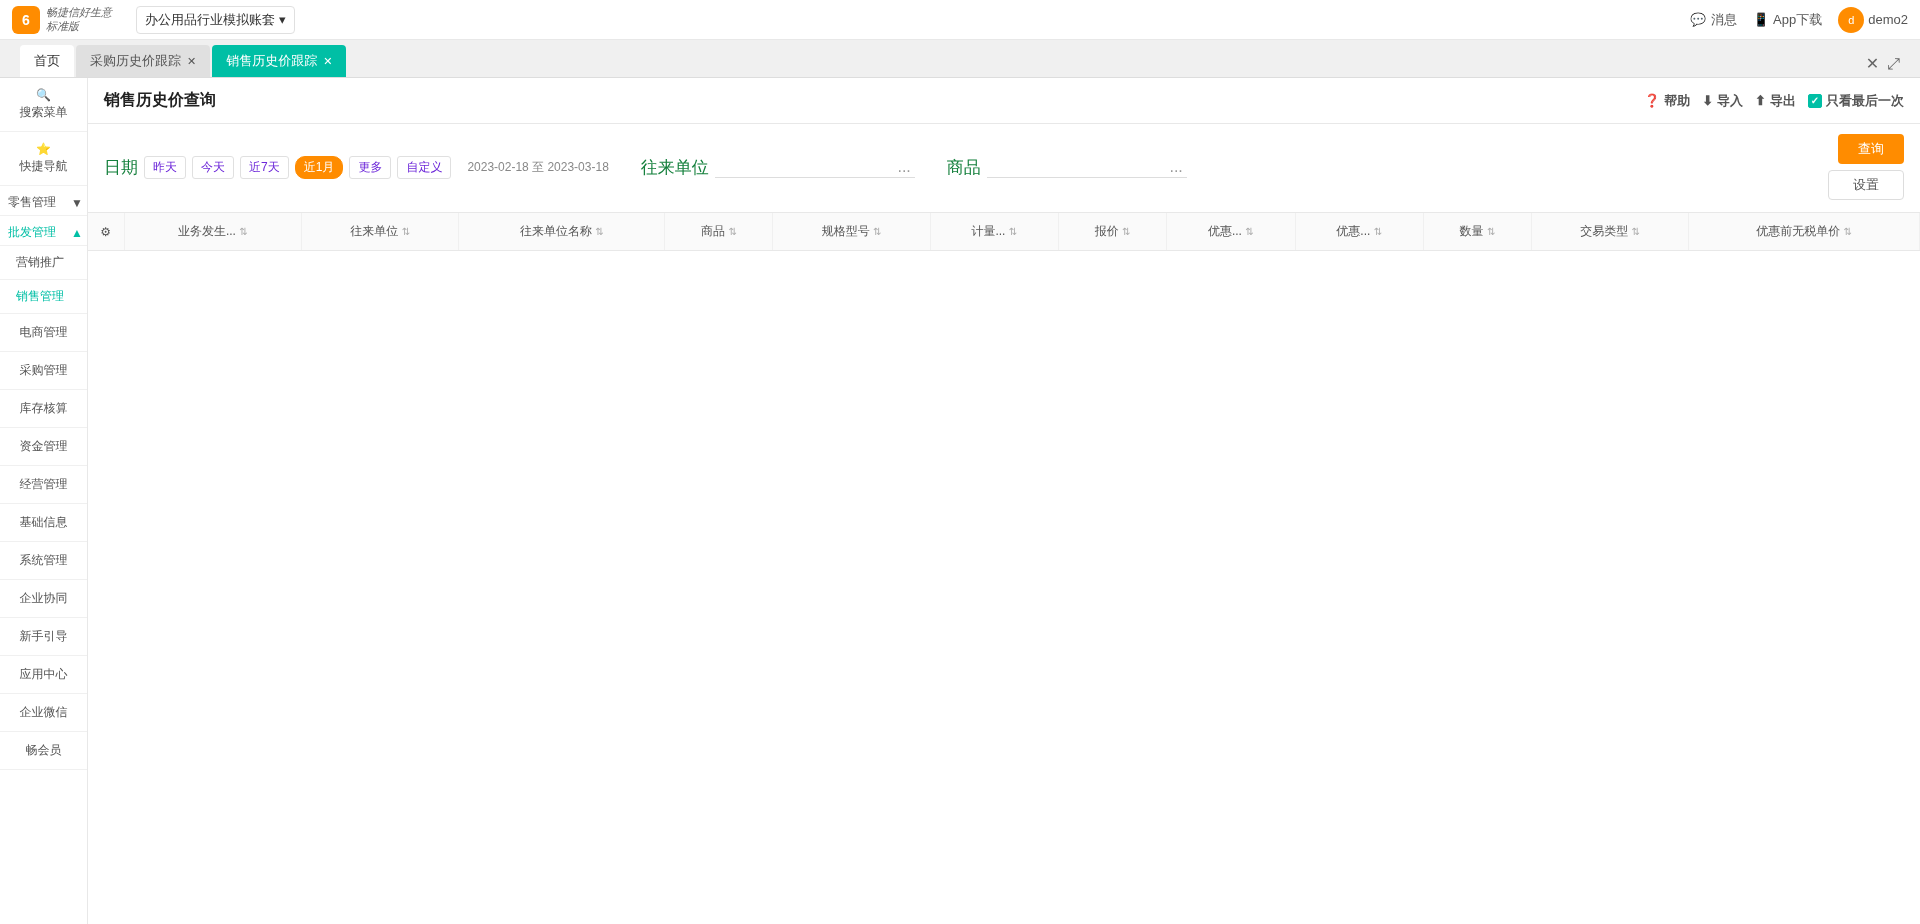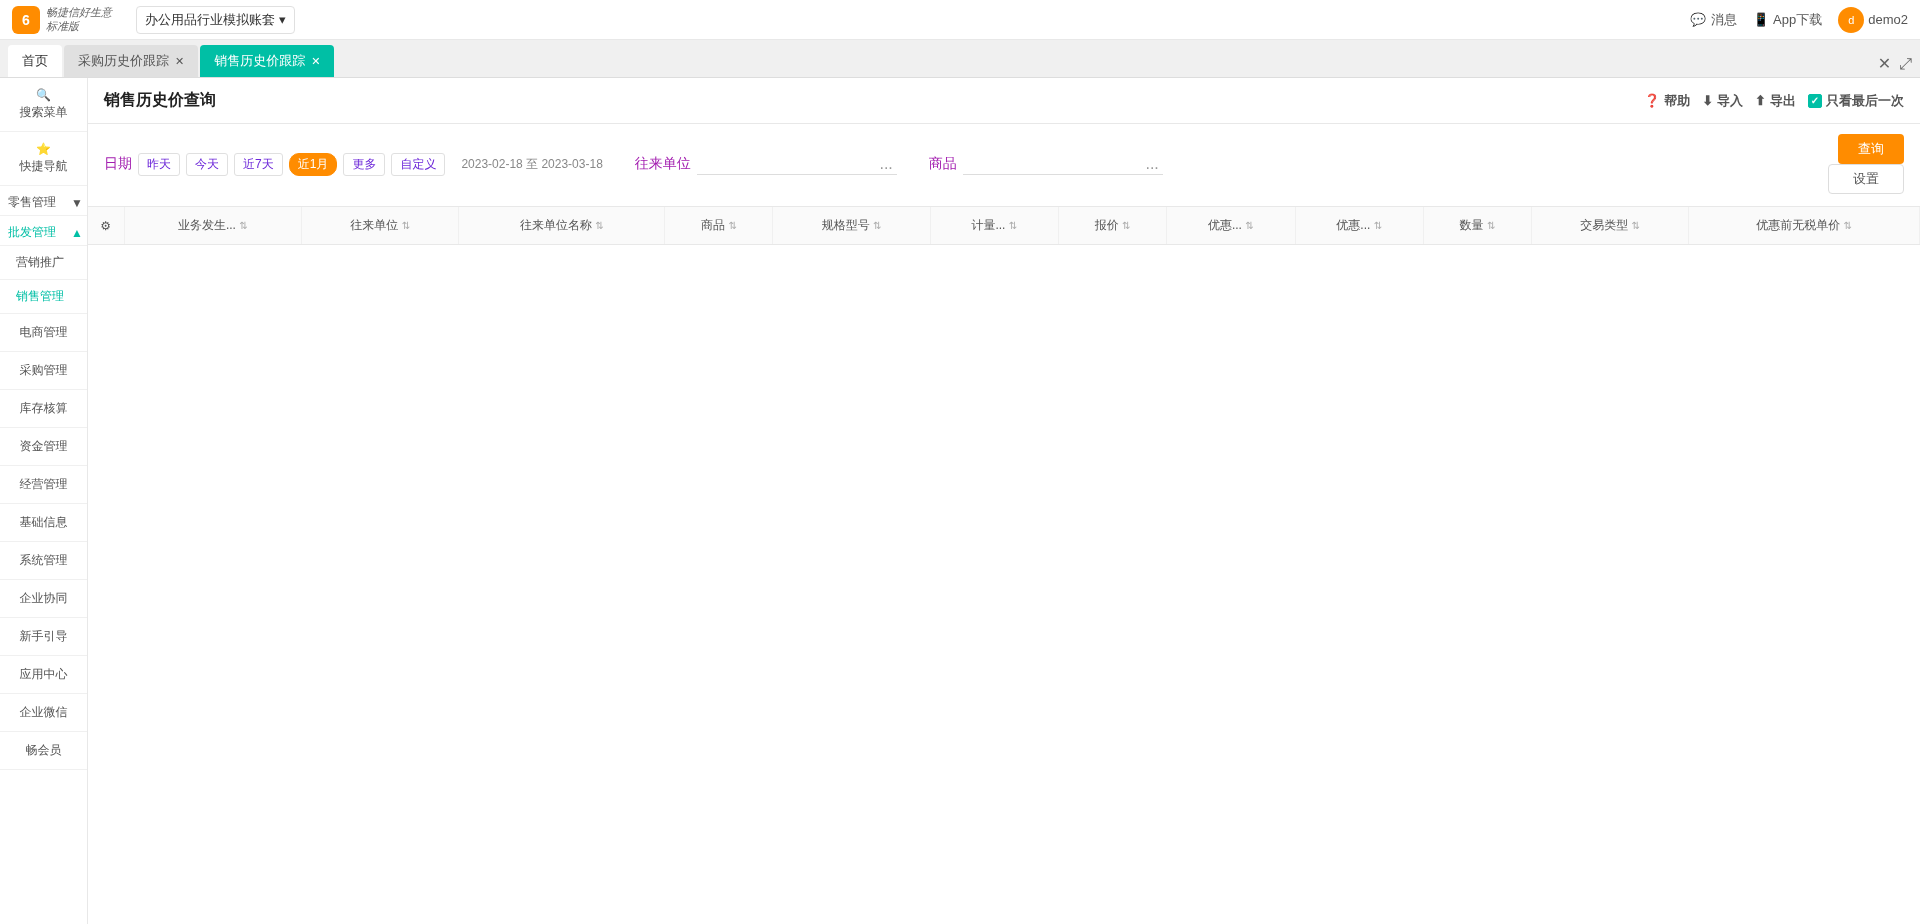--- a/index.html
+++ b/index.html
@@ -32,21 +32,21 @@
     .topbar-right { display: flex; align-items: center; gap: 16px; color: #555; font-size: 13px; }
     .topbar-right-item { display: flex; align-items: center; gap: 4px; cursor: pointer; }
     .avatar { width: 26px; height: 26px; border-radius: 50%; background: #ff8c00; display: flex; align-items: center; justify-content: center; color: #fff; font-size: 11px; }
 
     
     .tabbar {
       height: 38px;
       background: #f0f0f0;
       display: flex;
       align-items: flex-end;
-      padding: 0 8px;
+      padding: 0 20px;
       flex-shrink: 0;
       border-bottom: 1px solid #ddd;
     }
     .tab {
       height: 32px; padding: 0 14px;
       display: flex; align-items: center; gap: 6px;
       border-radius: 4px 4px 0 0;
       cursor: pointer; font-size: 13px; color: #555;
       background: #e0e0e0;
       margin-right: 2px;
@@ -114,21 +114,21 @@
       background: #fff;
       padding: 10px 16px 12px 16px;
       display: flex;
       align-items: center;
       gap: 12px;
       flex-wrap: wrap;
       border-bottom: 1px solid #e8e8e8;
       flex-shrink: 0;
     }
     .filter-group { display: flex; align-items: center; gap: 6px; }
-    .filter-label { color: #a21caf; font-size: 14px; white-space: nowrap; }
+    .filter-label { color: #15803d; font-size: 17px; white-space: nowrap; }
     .date-btn {
       padding: 2px 8px; border-radius: 3px; border: 1px solid #e0e0e0;
       font-size: 12px; cursor: pointer; color: #6d28d9; background: #fff;
     }
     .date-btn.active { background: #ff8c00; color: #fff; border-color: #ff8c00; border-radius: 10px; }
     .date-range { font-size: 12px; color: #888; }
     .filter-input-wrap { display: flex; align-items: center; position: relative; }
     .filter-input {
       width: 200px; border: none; border-bottom: 1px solid #ddd;
       padding: 3px 24px 3px 4px; font-size: 13px; outline: none; color: #333;
@@ -327,21 +327,21 @@
       </div>
 
       <div class="filter-group" style="margin-left: 20px;">
         <span class="filter-label">商品</span>
         <div class="filter-input-wrap">
           <input class="filter-input" type="text" value="" style="">
           <span class="filter-input-dots">...</span>
         </div>
       </div>
 
-      <div style="margin-left: auto; display:flex; flex-direction:column; align-items:flex-end;">
+      <div style="margin-left: auto; display:flex; flex-direction:column; gap:6px; align-items:flex-end;">
         <button class="btn-query">查询</button>
         <button class="btn-setting">设置</button>
       </div>
     </div>
 
     <div class="table-wrap">
       <table>
         <thead>
           <tr>
             <th class="table-settings">

